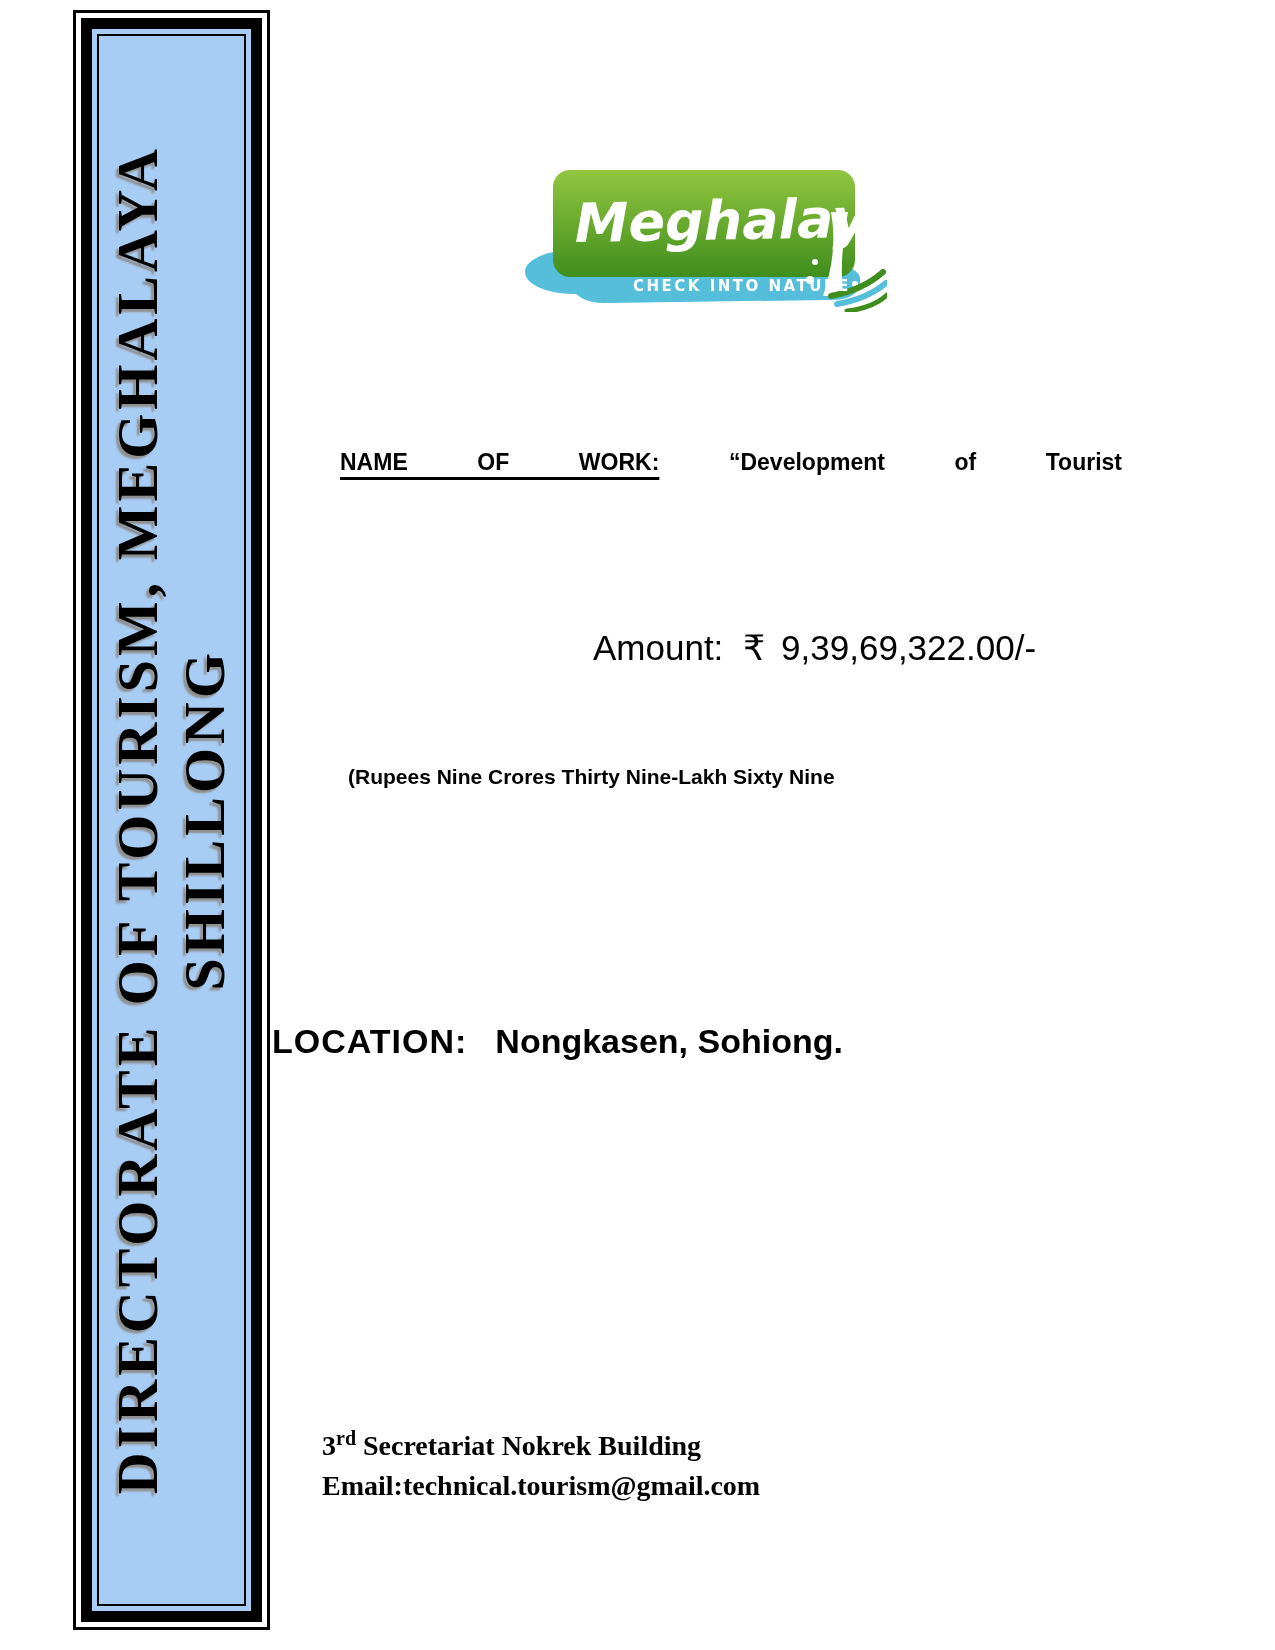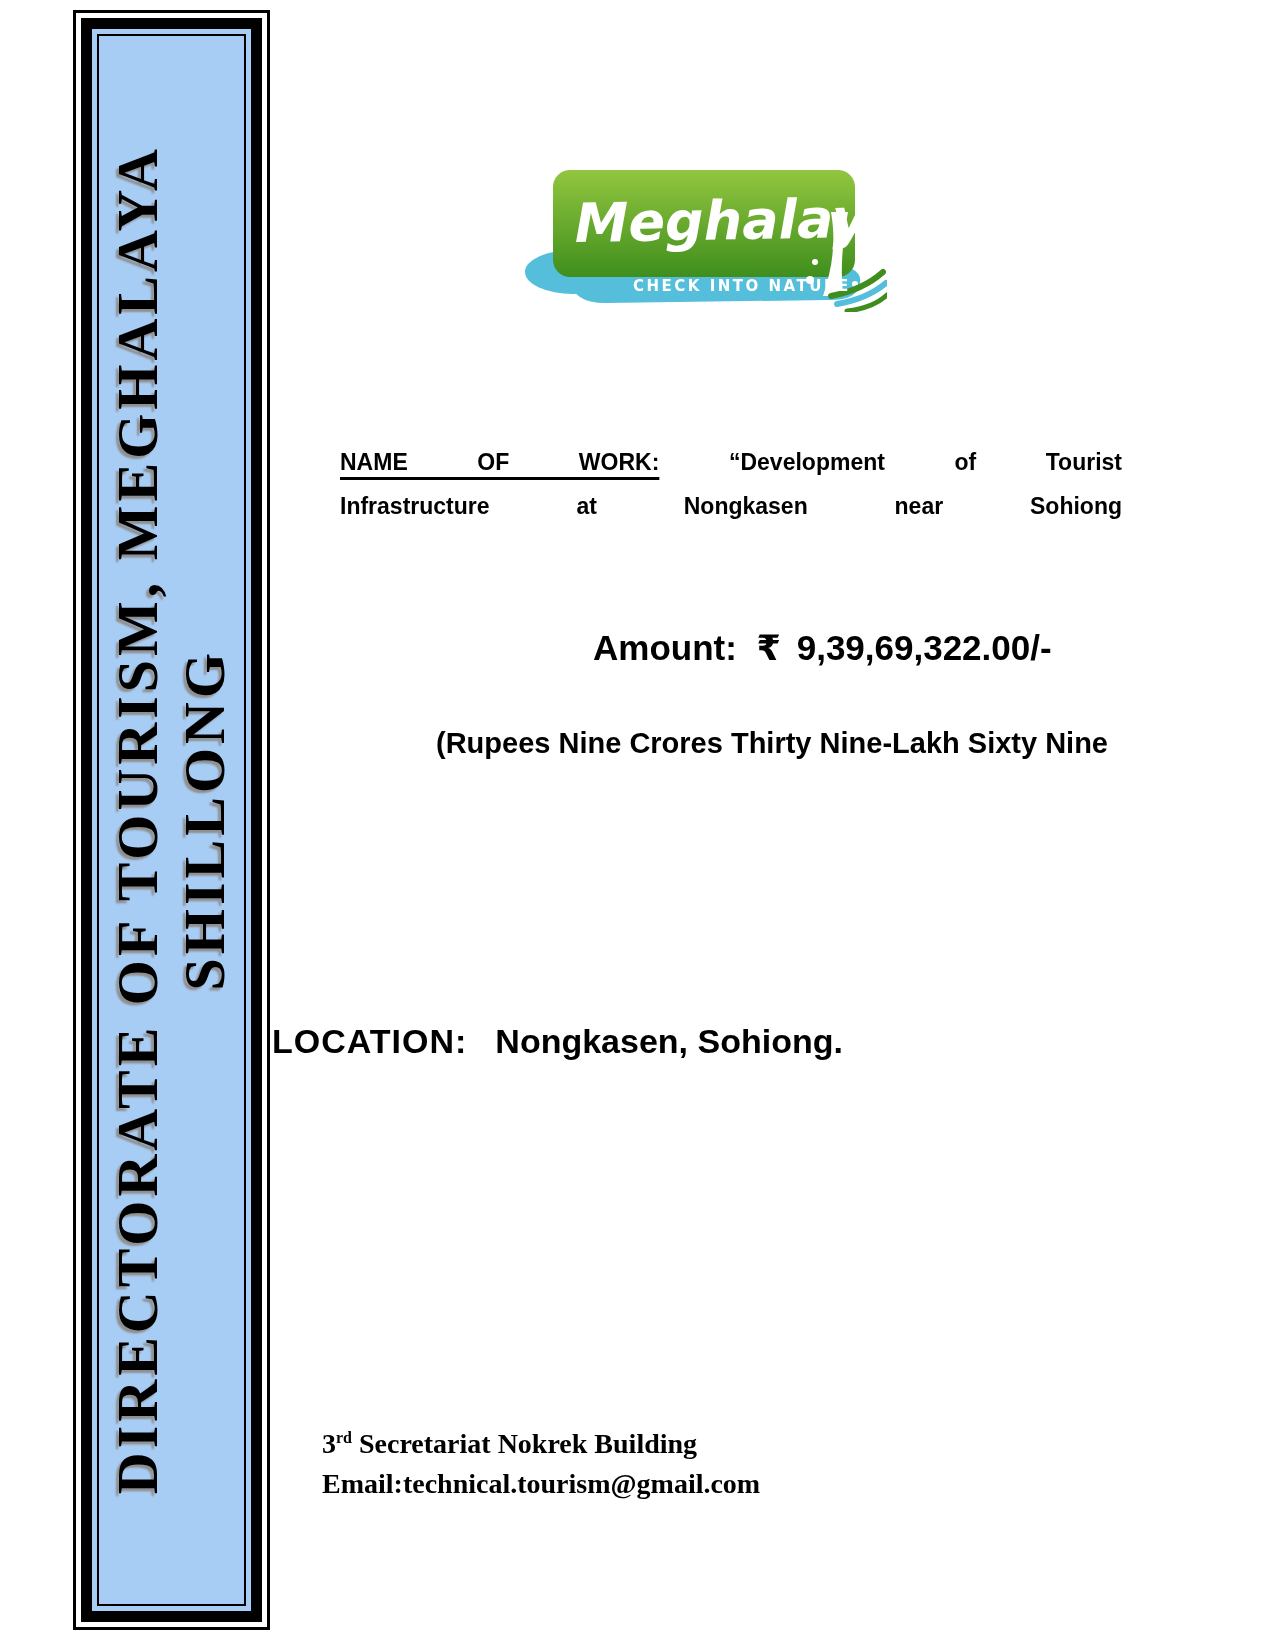--- a/index.html
+++ b/index.html
@@ -63,49 +63,49 @@
   .now-line { text-align: justify; text-align-last: justify; }
   .now-line.last { text-align-last: left; }
   .now-label {
     text-decoration: underline;
     text-decoration-thickness: 3px;
     text-underline-offset: 7px;
   }
 
   .amount-line {
     position: absolute; left: 593px; top: 628px;
-    font-weight: bold; font-size: 35px;
+    font-weight: normal; font-size: 35px;
     white-space: nowrap;
   }
   .amount-line .cur { margin: 0 6px 0 10px; }
 
   .words-block {
-    position: absolute; left: 348px; top: 722px;
+    position: absolute; left: 348px; top: 756px;
     width: 760px;
-    font-weight: bold; font-size: 29px; line-height: 42px; text-align: right;
+    font-weight: bold; font-size: 21px; line-height: 42px;
   }
 
   .location-line {
     position: absolute; left: 272px; top: 1022px;
     font-size: 34px; white-space: nowrap;
   }
   .location-label {
     font-family: Liberation Sans, sans-serif;
     font-weight: bold; letter-spacing: 1px;
   }
   .location-value {
     font-weight: bold; margin-left: 28px;
   }
 
   .address-block {
     position: absolute; left: 322px; top: 1418px;
     font-family: "Liberation Serif", "DejaVu Serif", serif;
     font-weight: bold; font-size: 28px; line-height: 40px;
   }
-  .address-block sup { font-size: 16px; }
+  .address-block sup { font-size: 20px; }
 
   
   .brand-text {
     font-family: "DejaVu Sans", sans-serif;
     font-style: italic; font-weight: bold;
   }
   .tagline-text {
     font-family: "DejaVu Sans", sans-serif;
     font-weight: bold; letter-spacing: 2.5px;
   }
@@ -152,21 +152,20 @@
 
     <text class="tagline-text" x="118" y="129" font-size="15" fill="#ffffff">CHECK INTO NATURE</text>
   </svg>
 </div>
 
 <section class="now-block">
   <div class="now-line">
     <span class="now-label">NAME OF WORK:</span>
     <span>“Development of Tourist</span>
   </div>
-  <div class="now-line">Infrastructure at Nongkasen near Sohiong</div>
 </section>
 
 <div class="amount-line">
   <span>Amount:</span>
   <span class="cur">₹</span>
   <span>9,39,69,322.00/-</span>
 </div>
 
 <div class="words-block">
   <div>(Rupees Nine Crores Thirty Nine-Lakh Sixty Nine</div>

